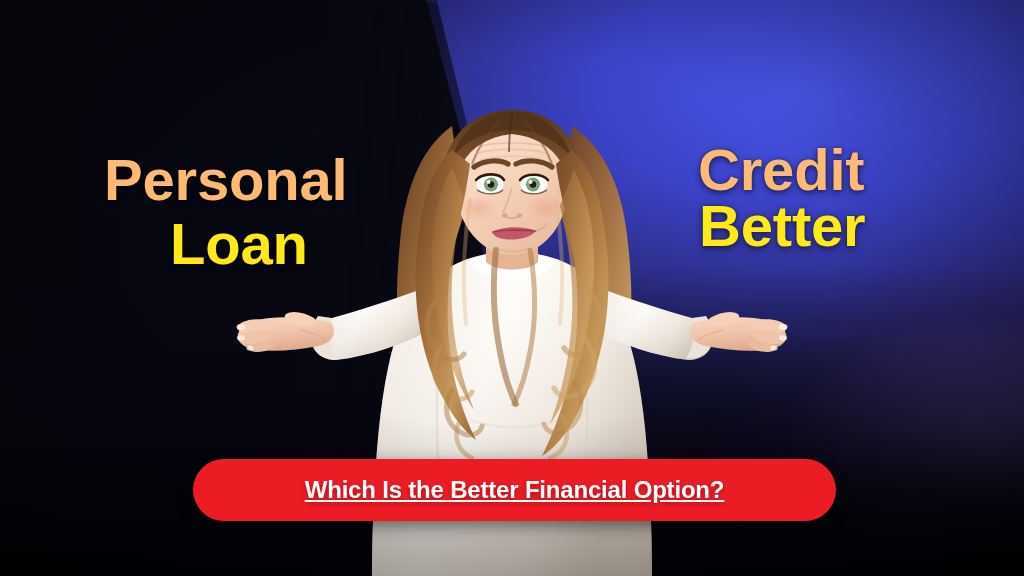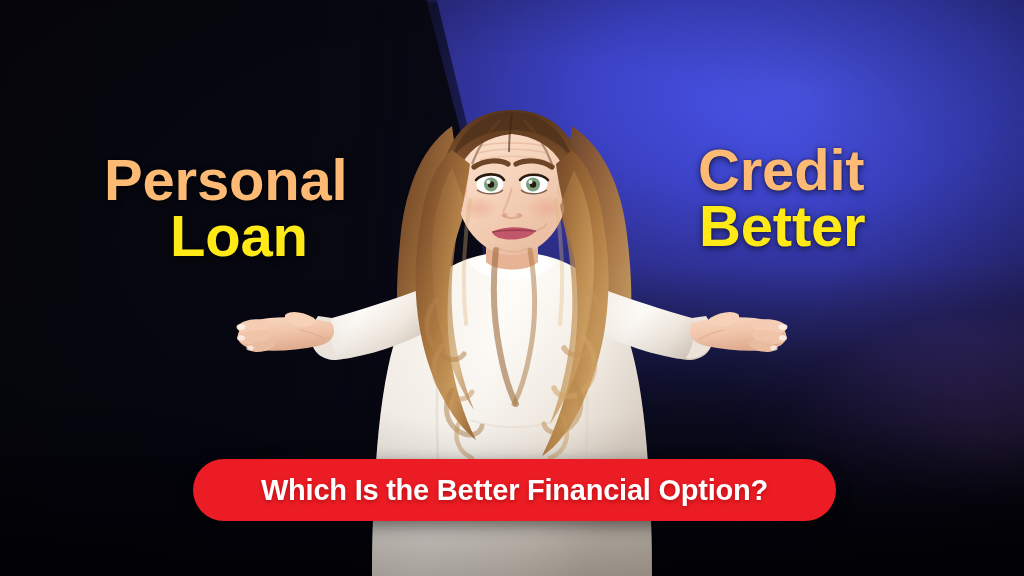--- a/index.html
+++ b/index.html
@@ -85,44 +85,45 @@
     font-size: 58px;
     color: #fdba74;
     text-shadow: 0 2px 7px rgba(0,0,0,0.62), 0 0 2px rgba(0,0,0,0.4);
   }
   .hl-line2 {
     display: block;
     font-size: 58px;
     color: #ffe916;
     text-shadow: 0 2px 7px rgba(0,0,0,0.60), 0 0 2px rgba(0,0,0,0.35);
   }
-  .hl-left .hl-line2 { margin-left: 66px; }
+  .hl-left .hl-line2 { margin-left: 66px; margin-top: 8px; }
   .hl-right .hl-line2 { margin-left: 2px; }
 
   
   .banner {
     position: absolute;
     left: 193px;
     top: 459px;
     width: 643px;
     height: 62px;
     background: #ec1c24;
     border-radius: 34px;
     box-shadow: 0 5px 16px rgba(0,0,0,0.48);
     display: flex;
     align-items: center;
     justify-content: center;
   }
   .banner-text {
     color: #ffffff;
-    font-size: 29px;
+    font-size: 24px;
     font-weight: 700;
     letter-spacing: -0.008em;
     white-space: nowrap;
     text-shadow: 0 2px 4px rgba(120,0,0,0.45);
+    text-decoration: underline;
   }
 </style>
 </head>
 <body>
 
 <div class="stage">
 
   <div class="bg-base"></div>
   <div class="bg-purple-glow"></div>
   <div class="bg-left-dark"></div>

